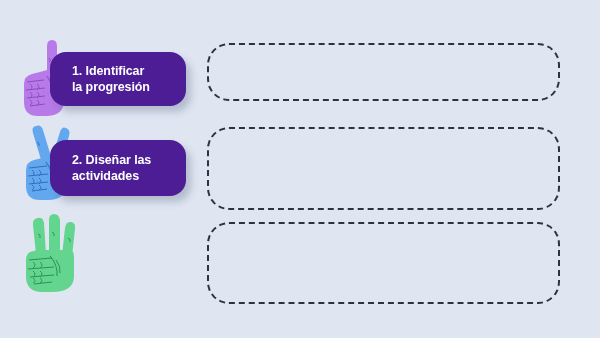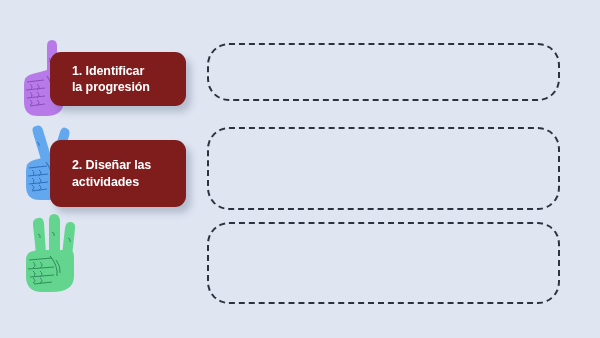--- a/index.html
+++ b/index.html
@@ -36,30 +36,30 @@
     left: 16px;
     top: 0;
     width: 66px;
     height: 82px;
   }
   .hand svg { display: block; width: 100%; height: 100%; overflow: visible; }
 
   
   .pill {
     position: absolute;
-    background: #7f1d1d;
-    border-radius: 11px;
+    background: #4c1d95;
+    border-radius: 16px;
     box-shadow: 5px 6px 7px rgba(80,95,125,0.30);
     color: #ffffff;
     display: flex;
     align-items: center;
     box-sizing: border-box;
   }
   .pill-1 { left: 50px; top: 16px; width: 136px; height: 54px; padding: 0 0 0 22px; }
-  .pill-2 { left: 50px; top: 20px; width: 136px; height: 67px; padding: 0 16px 0 22px; }
+  .pill-2 { left: 50px; top: 20px; width: 136px; height: 56px; padding: 0 16px 0 22px; }
   .pill-3 { left: 50px; top: 22px; width: 146px; height: 56px; padding: 0 0 0 12px; }
 
   .pill-label {
     font-size: 12.5px;
     font-weight: bold;
     line-height: 1.30;
     letter-spacing: -0.1px;
     white-space: pre-line;
     color: #ffffff;
   }

